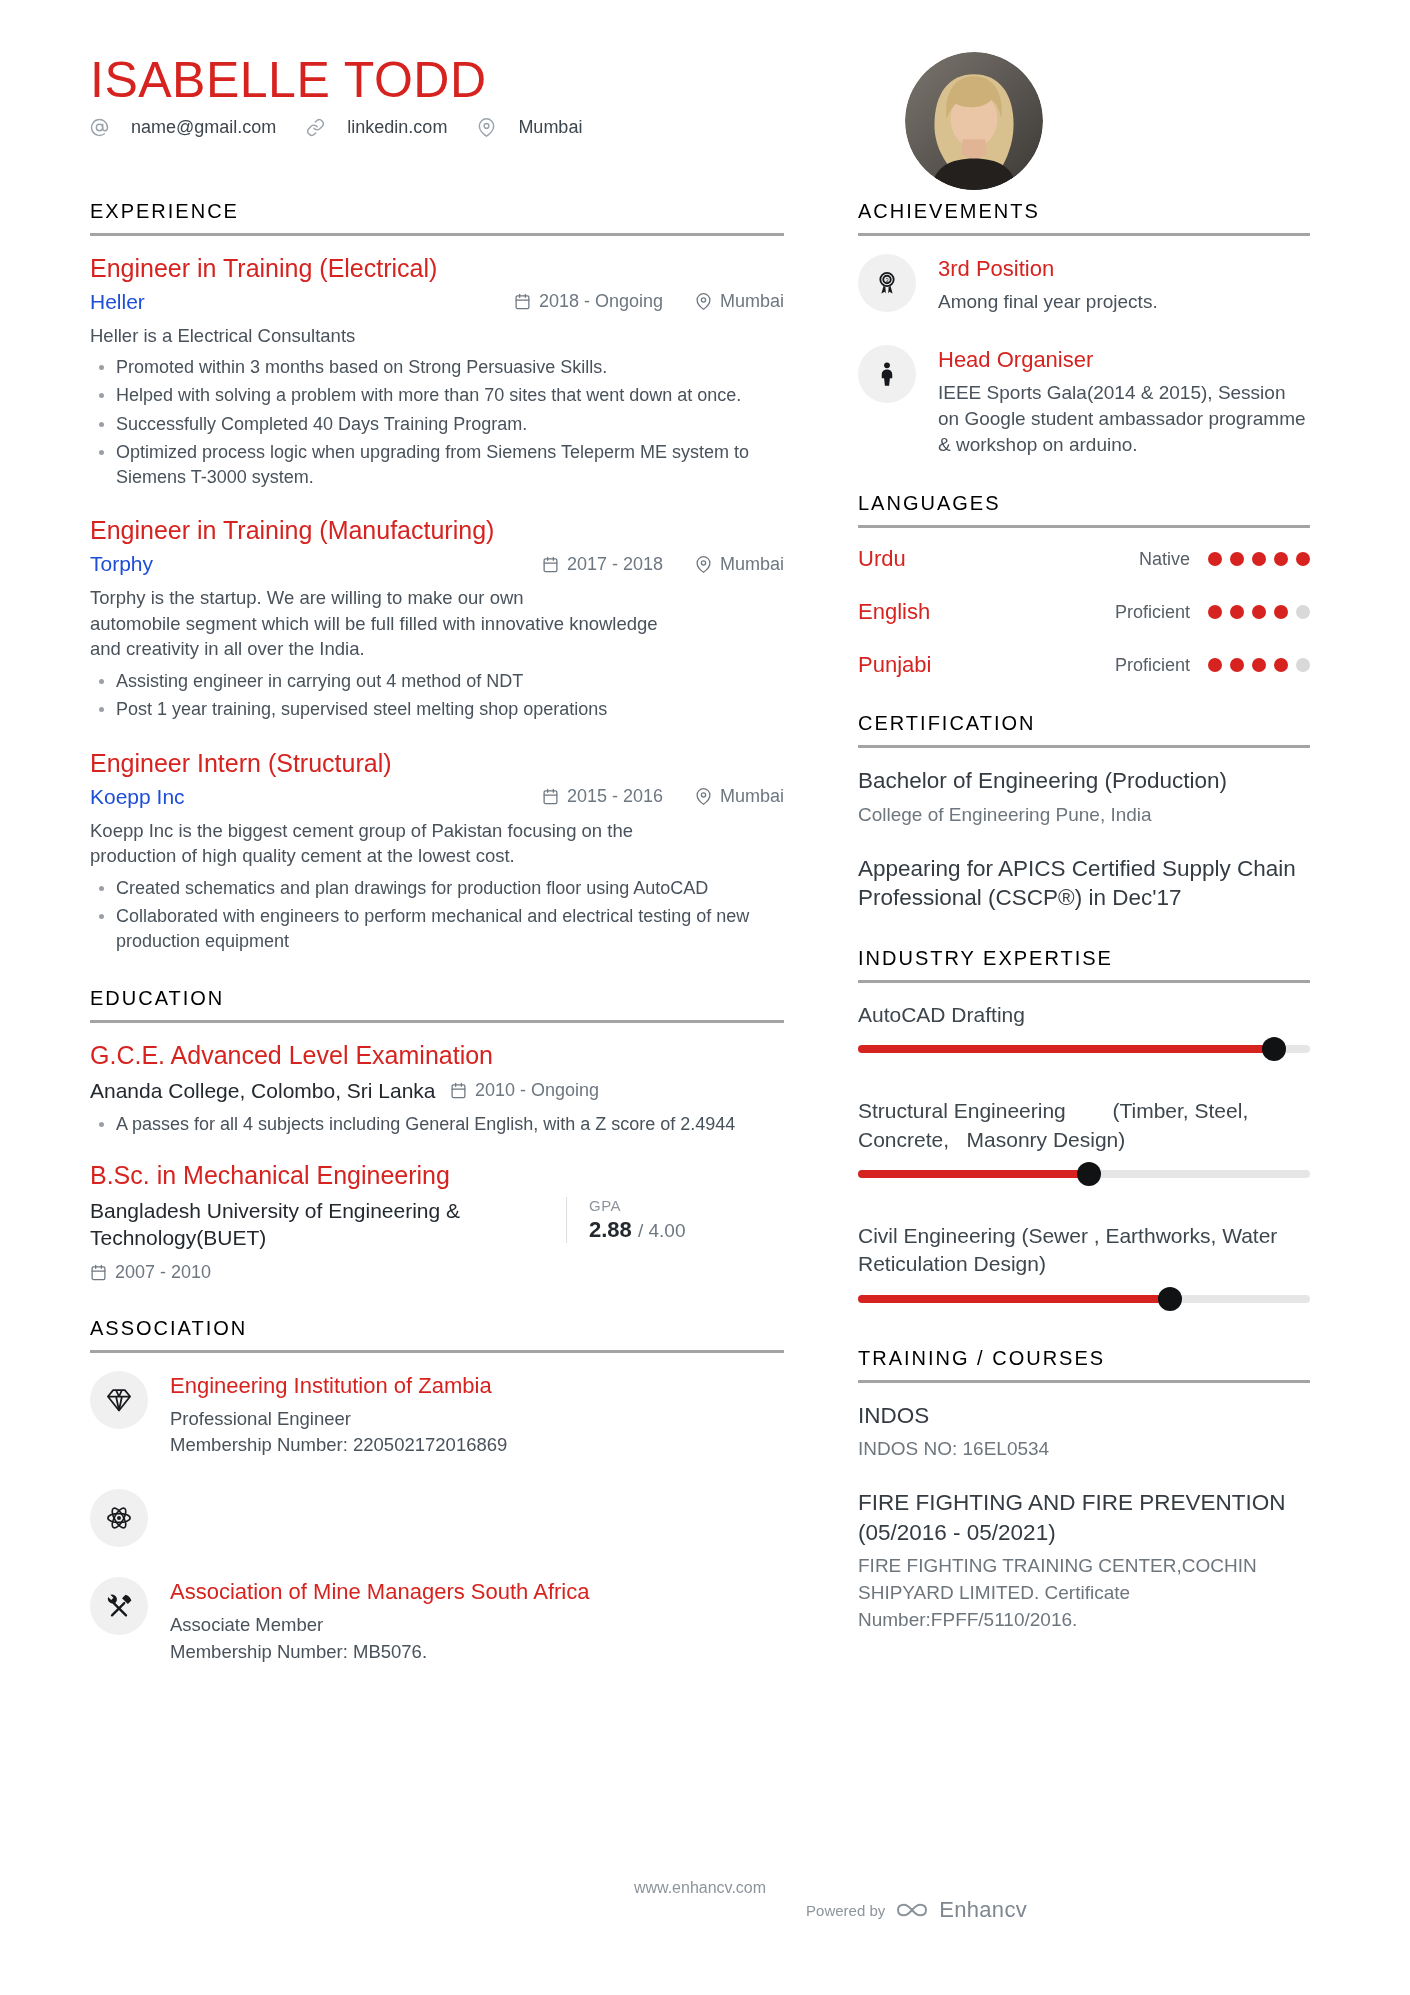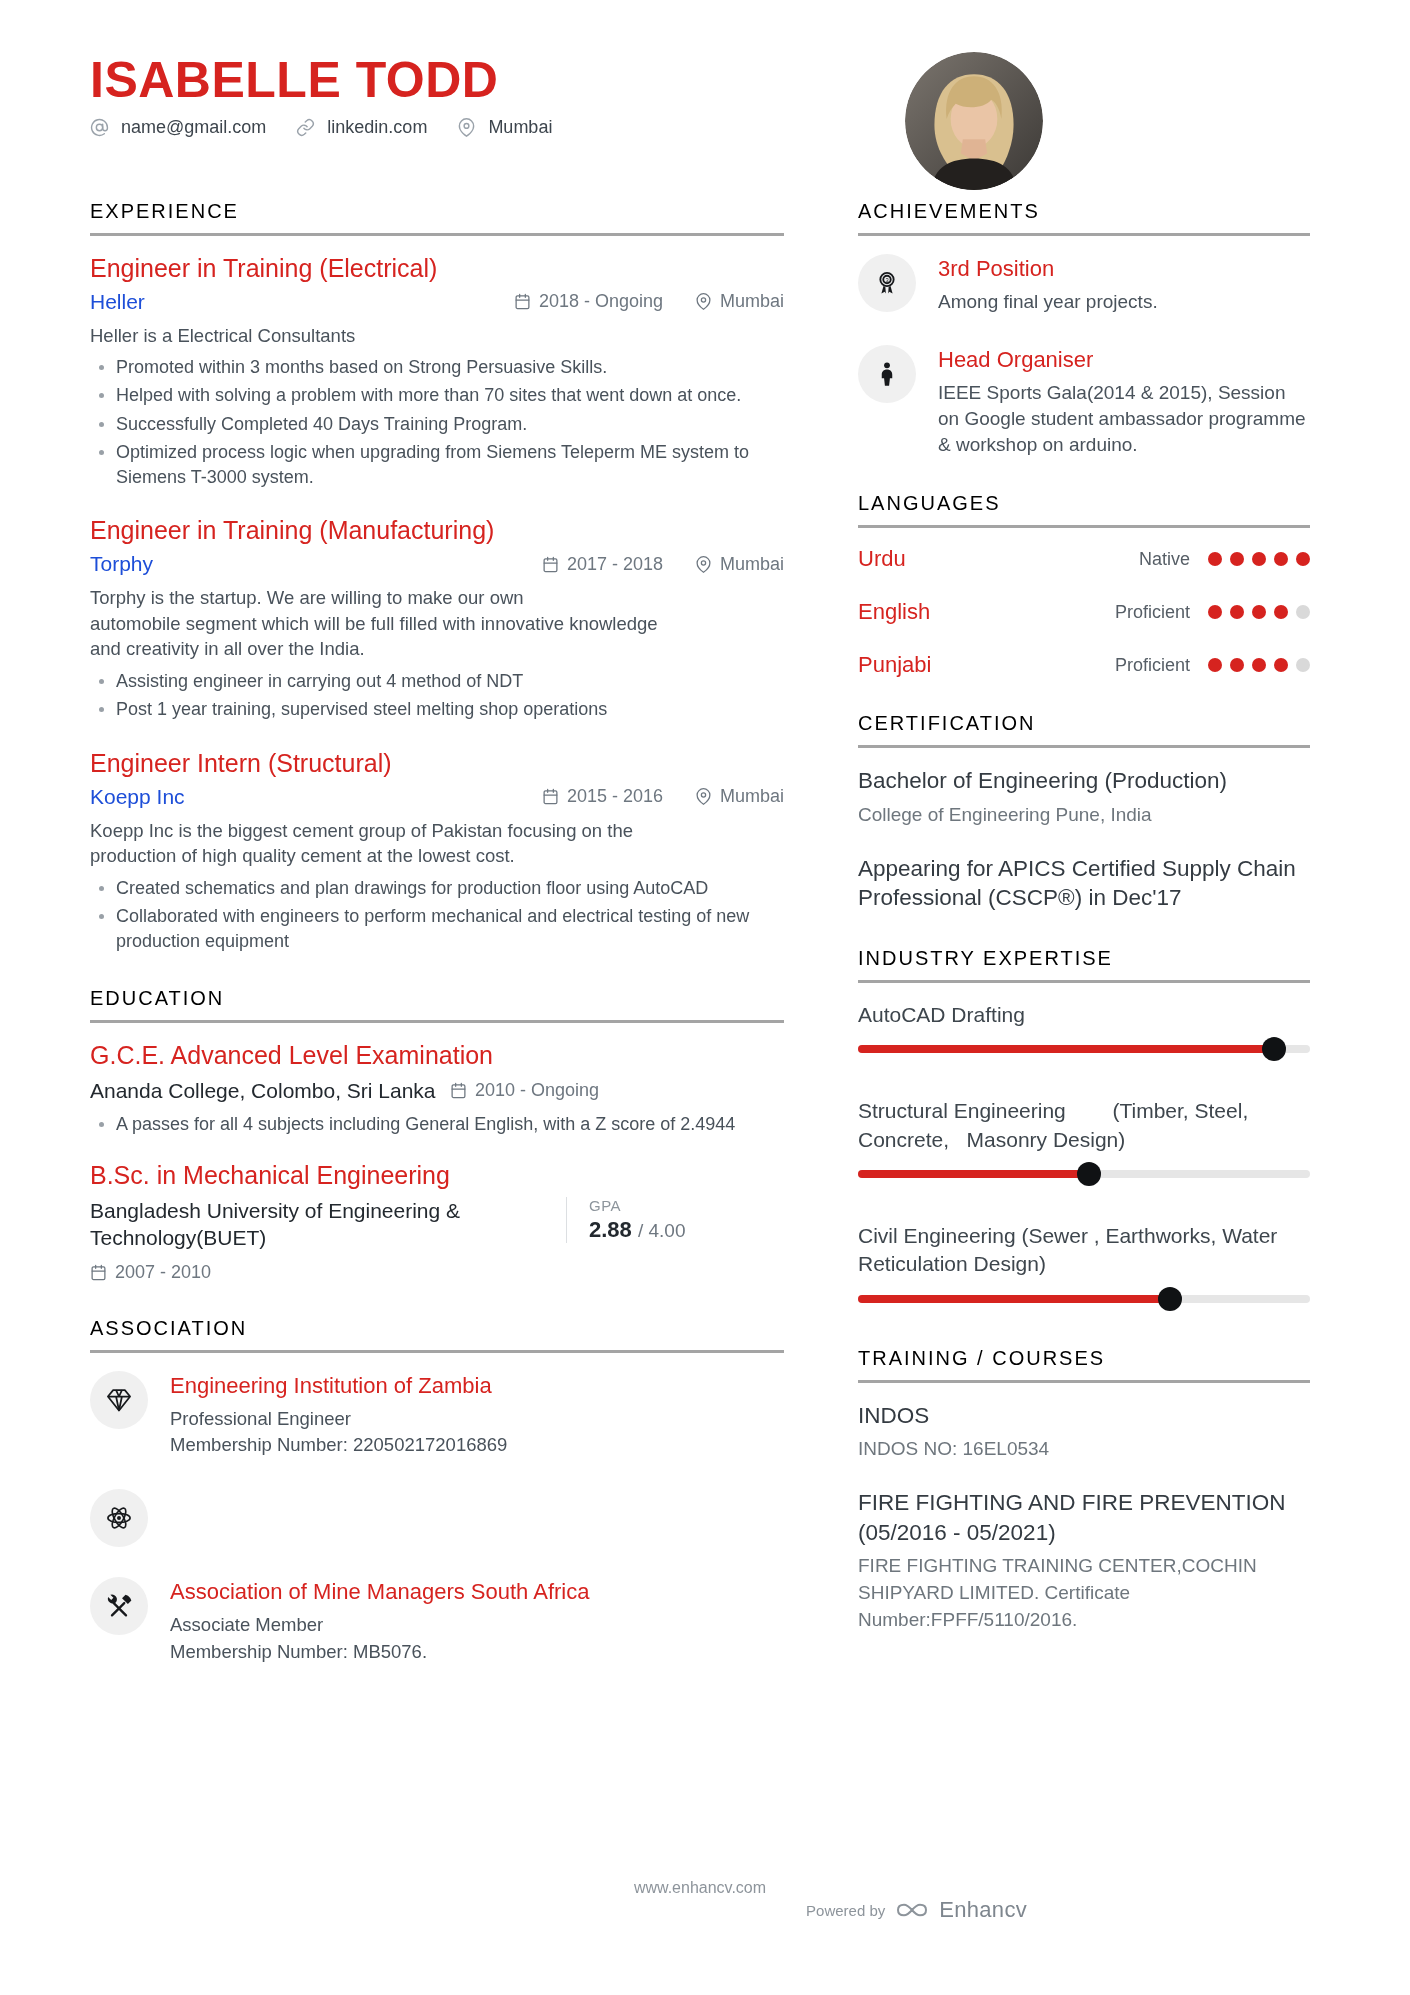--- a/index.html
+++ b/index.html
@@ -3,23 +3,23 @@
 <meta charset="utf-8">
 <style>
   :root { --accent:#d6231f; }
   * { box-sizing:border-box; }
   html,body { margin:0; padding:0; background:#ffffff; }
   body { font-family:"Liberation Sans", sans-serif; color:#49525b; }
   .page { width:1410px; height:1995px; position:relative; overflow:hidden; background:#fff; margin:0 auto; }
 
   
   .header { padding:54px 100px 0 90px; }
-  .name { font-size:50px; color:var(--accent); letter-spacing:.5px; font-weight:700; line-height:1.05; margin:0; }
+  .name { font-size:50px; color:var(--accent); letter-spacing:.5px; font-weight:400; line-height:1.05; margin:0; }
   .contacts { display:flex; align-items:center; gap:30px; margin-top:10px; font-size:18px; color:#3d454d; }
-  .contact { display:flex; align-items:center; gap:12px; }
+  .contact { display:flex; align-items:center; gap:22px; }
   .ci { color:#9aa2aa; display:flex; }
   .ci svg { width:19px; height:19px; }
   .photo { position:absolute; left:905px; top:52px; width:138px; height:138px; border-radius:50%; overflow:hidden; }
   .photo svg { display:block; }
 
   
   .columns { display:flex; gap:74px; padding:0 100px 0 90px; margin-top:62px; align-items:flex-start; }
   .col-left { width:694px; flex:none; }
   .col-right { flex:1; min-width:0; }
 

